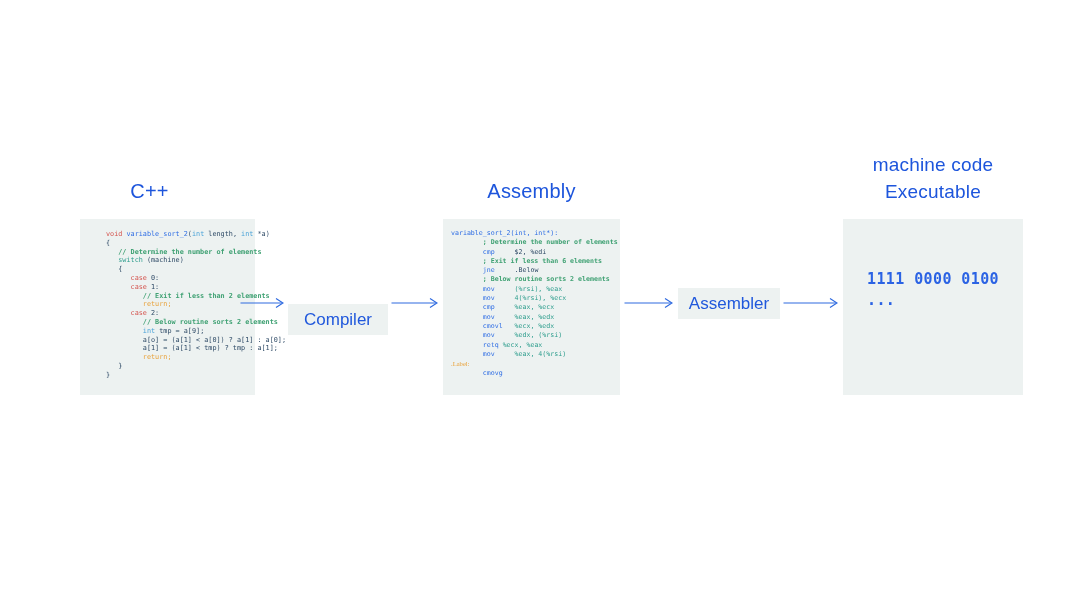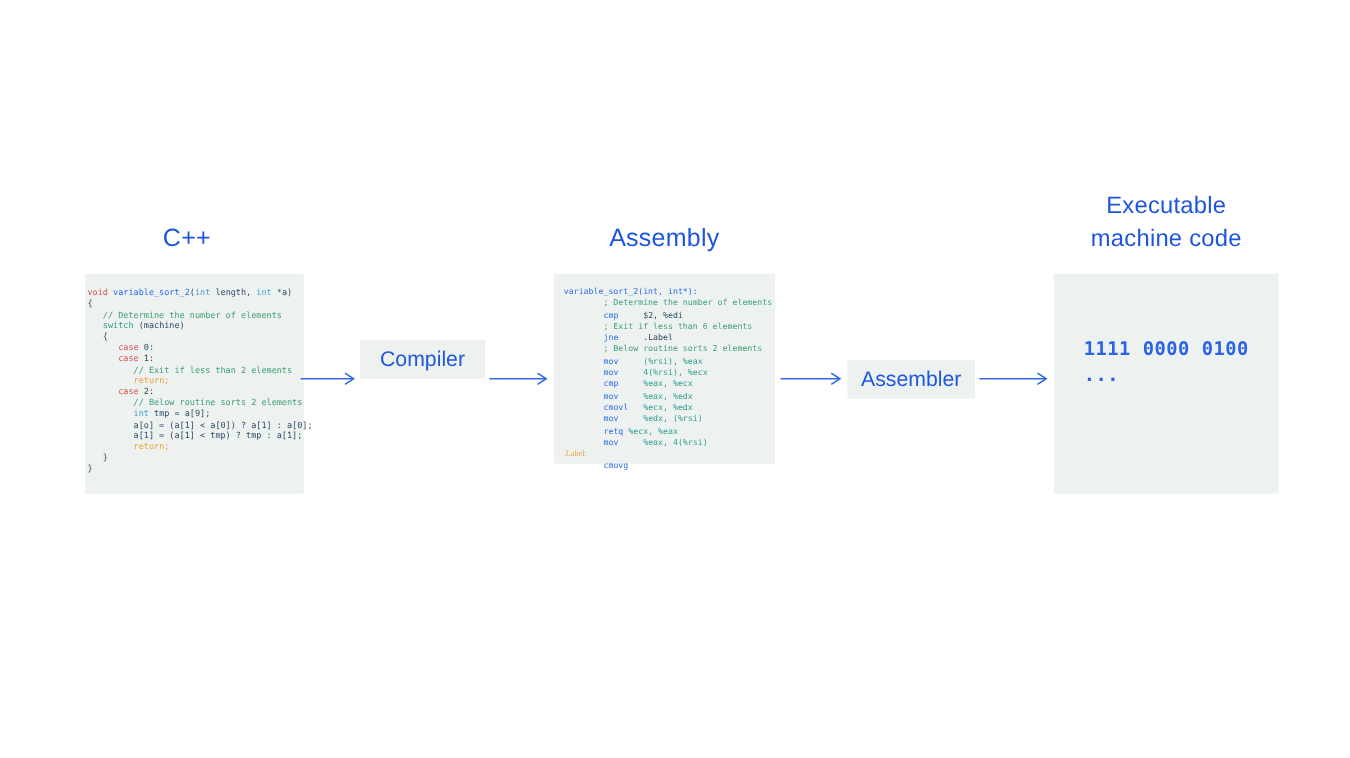--- a/index.html
+++ b/index.html
@@ -12,61 +12,61 @@
     text-align:center; letter-spacing:.2px;
   }
   #title-cpp     { left:62px;  top:180px; width:175px; }
   #title-asm     { left:443px; top:180px; width:177px; }
   #title-machine { left:818px; top:151px; width:230px; line-height:27px; font-size:19px; }
 
   .code-block {
     position:absolute; background:#edf2f1; box-sizing:border-box;
     font-family:"DejaVu Sans Mono", monospace;
   }
-  #cpp-block { left:68px;  top:219px; width:175px; height:176px; padding:11px 0 0 2px; font-size:6.8px; line-height:8.8px; }
-  #asm-block { left:443px; top:219px; width:177px; height:152px; padding:10px 16px 0 8px;  font-size:6.6px; line-height:9.3px; }
+  #cpp-block { left:80px;  top:219px; width:175px; height:176px; padding:11px 0 0 26px; font-size:6.8px; line-height:8.8px; }
+  #asm-block { left:443px; top:219px; width:177px; height:176px; padding:10px 16px 0 8px;  font-size:6.6px; line-height:9.3px; }
   #machine-block {
     left:843px; top:219px; width:180px; height:176px; padding:50px 0 0 24px;
     color:#2b63e4; font-size:15px; line-height:21px; font-weight:bold; letter-spacing:.4px;
   }
   .code-line { white-space:pre; }
 
   .tk-kw    { color:#d4544e; }
   .tk-fn    { color:#2e6de4; }
   .tk-type  { color:#4ba3d8; }
-  .tk-cmt   { color:#3fa173; }
+  .tk-cmt   { color:#3fa173;font-weight:bold; }
   .tk-sw    { color:#2f9e8e; }
   .tk-ret   { color:#e9a23b; }
   .tk-plain { color:#2e4a66; }
   .tk-mn    { color:#2e6de4; }
   .tk-op    { color:#2f9e8e; }
   .tk-lbl   { color:#e9a23b;font-family:Liberation Serif, serif; }
 
   .proc-box {
     position:absolute; background:#edf2f1; color:#2058dc; font-size:17px;
     display:flex; align-items:center; justify-content:center;
   }
-  #compiler-box  { left:288px; top:272px; width:100px; height:31px; }
+  #compiler-box  { left:288px; top:304px; width:100px; height:31px; }
   #assembler-box { left:678px; top:288px; width:102px; height:31px; }
 
   .arrow { position:absolute; top:297px; height:12px; }
   #arrow1 { left:240px; width:44px; }
   #arrow2 { left:391px; width:47px; }
   #arrow3 { left:624px; width:49px; }
   #arrow4 { left:783px; width:55px; }
   .arrow svg { display:block; }
 </style>
 </head>
 <body>
 
 <div class="stage-title" id="title-cpp">C++</div>
 <div class="stage-title" id="title-asm">Assembly</div>
 <div class="stage-title" id="title-machine">
+  <div>machine code</div>
   <div>Executable</div>
-  <div>machine code</div>
 </div>
 
 <div class="code-block" id="cpp-block">
     <div class="code-line"><span class="tk-kw">void </span><span class="tk-fn">variable_sort_2</span><span class="tk-plain">(</span><span class="tk-type">int</span><span class="tk-plain"> length, </span><span class="tk-type">int</span><span class="tk-plain"> *a)</span></div>
     <div class="code-line"><span class="tk-plain">{</span></div>
     <div class="code-line"><span class="tk-cmt">   // Determine the number of elements</span></div>
     <div class="code-line"><span class="tk-plain">   </span><span class="tk-sw">switch</span><span class="tk-plain"> (machine)</span></div>
     <div class="code-line"><span class="tk-plain">   {</span></div>
     <div class="code-line"><span class="tk-plain">      </span><span class="tk-kw">case</span><span class="tk-plain"> 0:</span></div>
     <div class="code-line"><span class="tk-plain">      </span><span class="tk-kw">case</span><span class="tk-plain"> 1:</span></div>
@@ -80,21 +80,21 @@
     <div class="code-line"><span class="tk-plain">         </span><span class="tk-ret">return;</span></div>
     <div class="code-line"><span class="tk-plain">   }</span></div>
     <div class="code-line"><span class="tk-plain">}</span></div>
   </div>
 
 <div class="code-block" id="asm-block">
     <div class="code-line"><span class="tk-fn">variable_sort_2(int, int*):</span></div>
     <div class="code-line"><span class="tk-cmt">        ; Determine the number of elements</span></div>
     <div class="code-line"><span class="tk-plain">        </span><span class="tk-mn">cmp</span><span class="tk-plain">     $2, %edi</span></div>
     <div class="code-line"><span class="tk-cmt">        ; Exit if less than 6 elements</span></div>
-    <div class="code-line"><span class="tk-plain">        </span><span class="tk-mn">jne</span><span class="tk-plain">     .Label</span></div>
+    <div class="code-line"><span class="tk-plain">        </span><span class="tk-mn">jne</span><span class="tk-plain">     .Below</span></div>
     <div class="code-line"><span class="tk-cmt">        ; Below routine sorts 2 elements</span></div>
     <div class="code-line"><span class="tk-plain">        </span><span class="tk-mn">mov</span><span class="tk-op">     (%rsi), %eax</span></div>
     <div class="code-line"><span class="tk-plain">        </span><span class="tk-mn">mov</span><span class="tk-op">     4(%rsi), %ecx</span></div>
     <div class="code-line"><span class="tk-plain">        </span><span class="tk-mn">cmp</span><span class="tk-op">     %eax, %ecx</span></div>
     <div class="code-line"><span class="tk-plain">        </span><span class="tk-mn">mov</span><span class="tk-op">     %eax, %edx</span></div>
     <div class="code-line"><span class="tk-plain">        </span><span class="tk-mn">cmovl</span><span class="tk-op">   %ecx, %edx</span></div>
     <div class="code-line"><span class="tk-plain">        </span><span class="tk-mn">mov</span><span class="tk-op">     %edx, (%rsi)</span></div>
     <div class="code-line"><span class="tk-plain">        </span><span class="tk-mn">retq</span><span class="tk-op"> %ecx, %eax</span></div>
     <div class="code-line"><span class="tk-plain">        </span><span class="tk-mn">mov</span><span class="tk-op">     %eax, 4(%rsi)</span></div>
     <div class="code-line"><span class="tk-lbl">.Label:</span></div>

